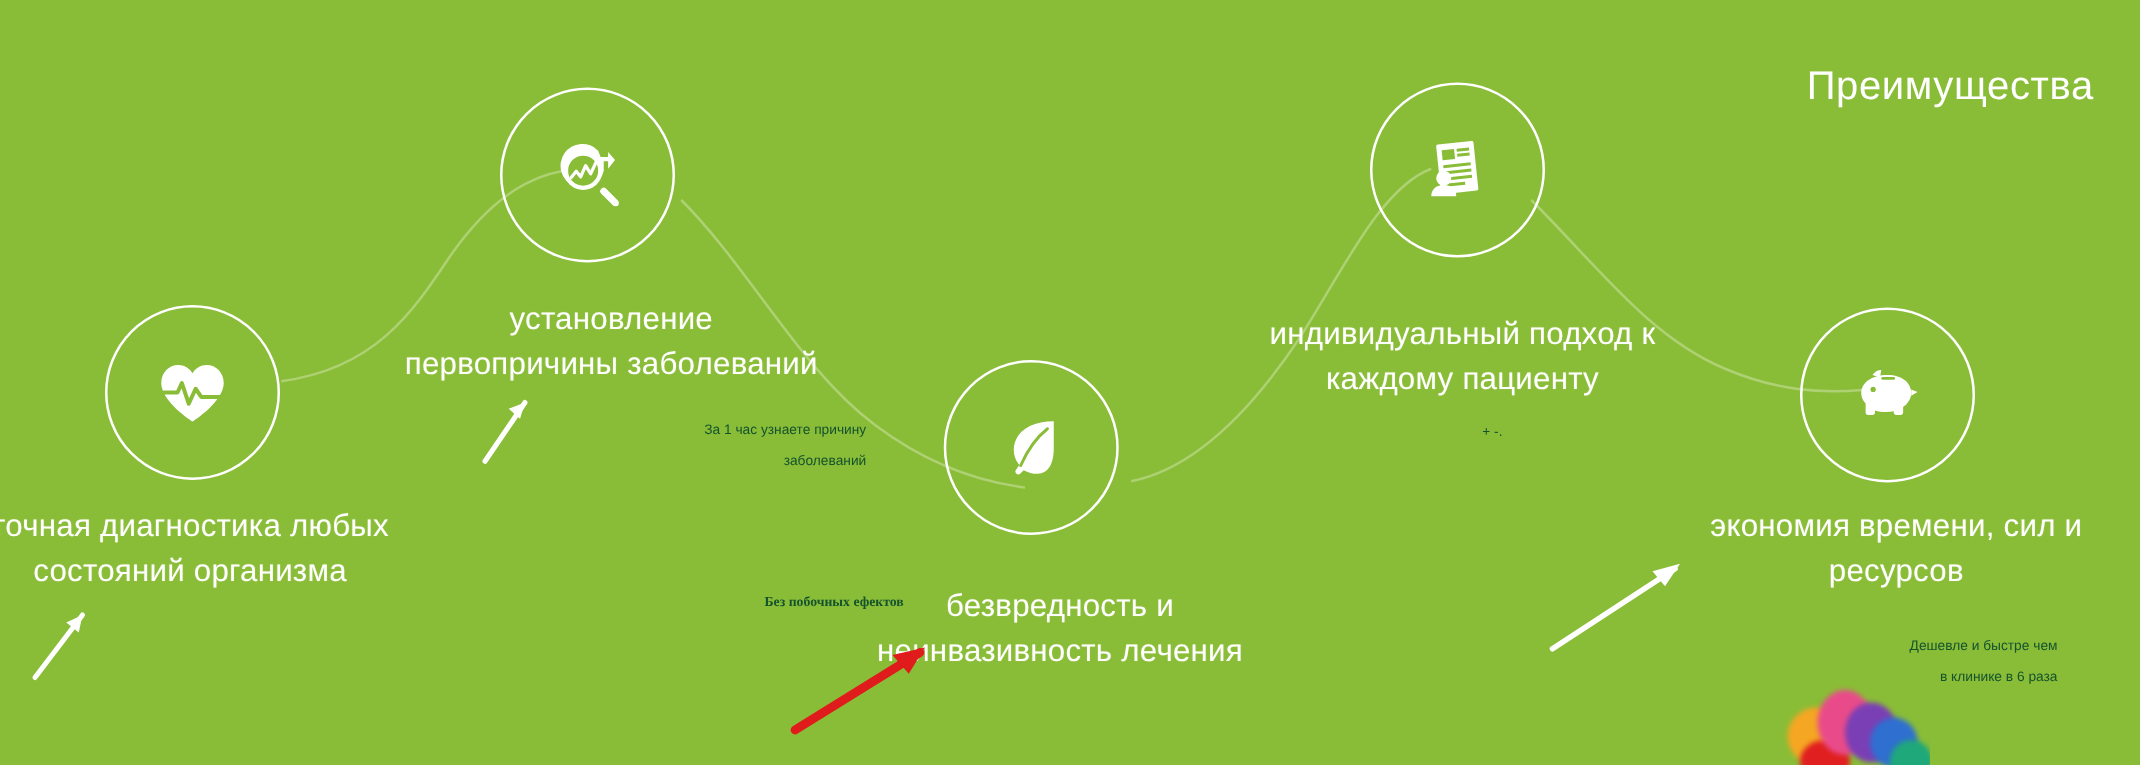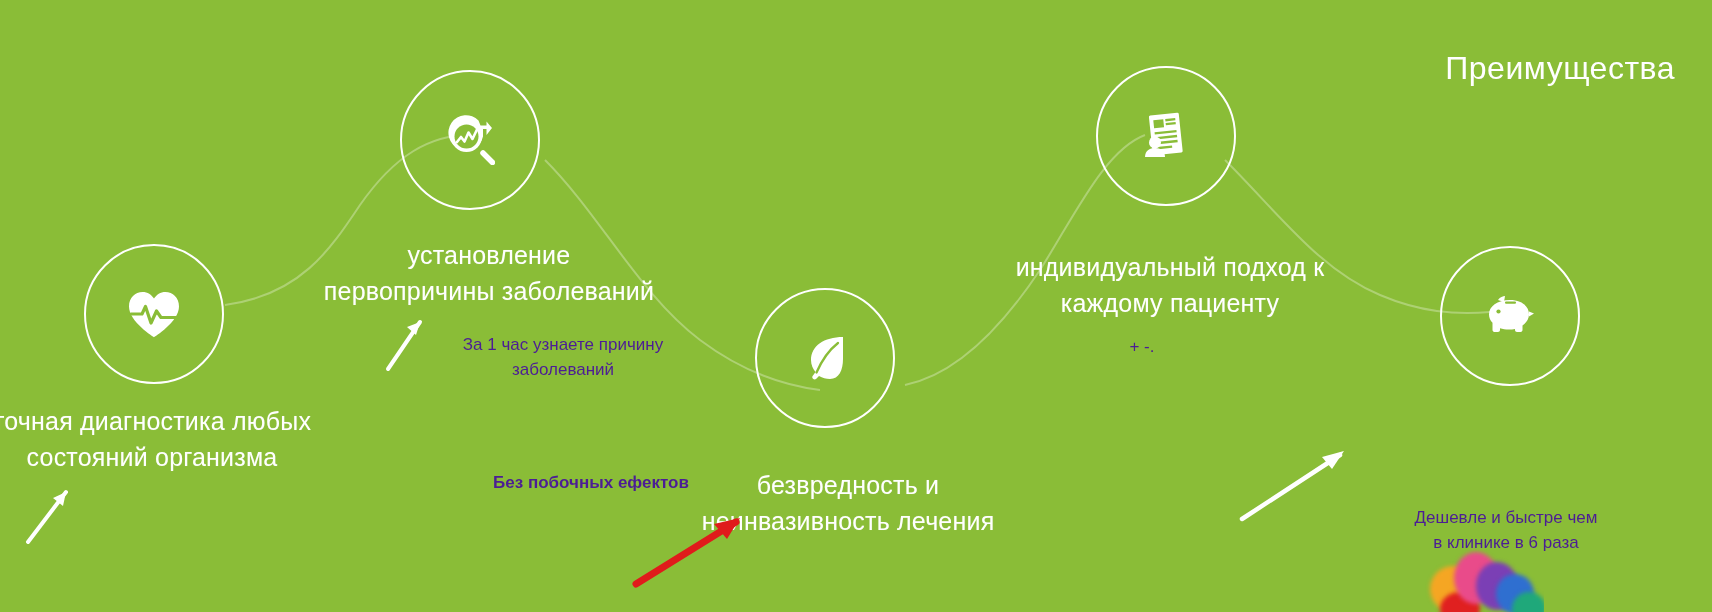--- a/index.html
+++ b/index.html
@@ -42,25 +42,25 @@
     text-align:center;
     font-weight:400;
     letter-spacing:.2px;
     white-space:pre-line;
     text-shadow:0 0 1px rgba(255,255,255,.25);
   }
 
   
   .note{
     position:absolute;
-    color:#4c1d95;
-    font-size:17px;
+    color:#14532d;
+    font-size:11px;
     line-height:25px;
     font-weight:400;
-    text-align:center;
+    text-align:right;
     white-space:pre-line;
   }
   .note.bold{ font-weight:700; }
 
   
   #page-title{
     position:absolute;
     left:0; right:12px;
     top:42px;
     text-align:right;
@@ -151,21 +151,21 @@
       </svg>
     </span>
   </div>
   <div class="label" style="left:668px; top:455px; width:360px;margin-top:12px;">безвредность и
 неинвазивность лечения</div>
 
   <svg class="arrow" style="left:628px; top:512px;" width="130" height="80" viewBox="0 0 130 80" aria-hidden="true">
     <path d="M8 72 L108 10" stroke="#E01B1B" stroke-width="7" stroke-linecap="round" fill="none"></path>
     <path d="M112 6 L86 12 L99 27 Z" fill="#E01B1B"></path>
   </svg>
-  <div class="note bold" style="left:486px; top:470px; width:210px;">Без побочных ефектов</div>
+  <div class="note bold" style="left:513px; top:470px; width:210px;font-family:Liberation Serif, serif;">Без побочных ефектов</div>
 
   <div class="node" style="left:1096px; top:66px; width:140px; height:140px;">
     <span>
       <svg width="52" height="52" viewBox="0 0 52 52" aria-hidden="true">
         <g transform="rotate(-6 26 26)">
           <rect x="11" y="4" width="30" height="40" rx="1.5" fill="#ffffff"></rect>
           <rect x="15" y="9" width="10" height="8" fill="#8ABD37"></rect>
           <rect x="27" y="9" width="10" height="2.4" fill="#8ABD37"></rect>
           <rect x="27" y="13" width="10" height="2.4" fill="#8ABD37"></rect>
           <rect x="15" y="21" width="22" height="2.4" fill="#8ABD37"></rect>
@@ -187,20 +187,22 @@
     <span>
       <svg width="50" height="44" viewBox="0 0 50 44" aria-hidden="true">
         <path d="M13 6 C15 3 18 2 20 2 l-1 6 Z" fill="#ffffff"></path>
         <path d="M25 6 C12 6 4 12.5 4 20.5 c0 3.2 1.3 6 3.5 8.2 L7.5 36 c0 1.1 .9 2 2 2 h3.5 c1.1 0 2 -.9 2 -2 v-1.7 c2.6 .8 5.6 1.2 8.8 1.2 2.2 0 4.3 -.2 6.2 -.6 V36 c0 1.1 .9 2 2 2 h3.5 c1.1 0 2 -.9 2 -2 v-4.4 C41 29 44 25 44 20.5 44 12.5 37 6 25 6 Z" fill="#ffffff"></path>
         <path d="M44 17.5 l5 2 -5 3 Z" fill="#ffffff"></path>
         <circle cx="13.5" cy="17.5" r="2.1" fill="#8ABD37"></circle>
         <rect x="20" y="7.5" width="11" height="2.3" rx="1.1" fill="#8ABD37"></rect>
       </svg>
     </span>
   </div>
+  <div class="label" style="left:1342px; top:403px; width:350px;">экономия времени, сил и
+ресурсов</div>
 
   <svg class="arrow" style="left:1236px; top:445px;" width="120" height="80" viewBox="0 0 120 80" aria-hidden="true">
     <path d="M6 74 L104 10" stroke="#ffffff" stroke-width="4.5" stroke-linecap="round" fill="none"></path>
     <path d="M108 6 L86 12 L96 24 Z" fill="#ffffff"></path>
   </svg>
   <div class="note" style="left:1366px; top:505px; width:280px;">Дешевле и быстре чем
 в клинике в 6 раза</div>
 
   <div id="blob">
     <span class="b b1"></span>

